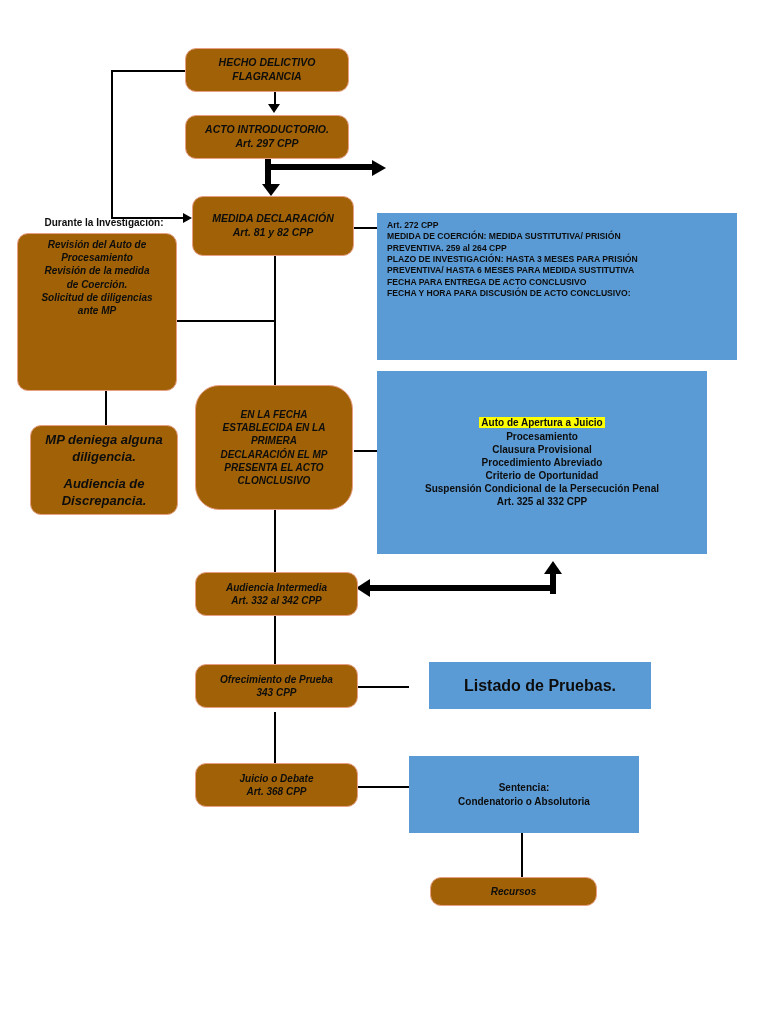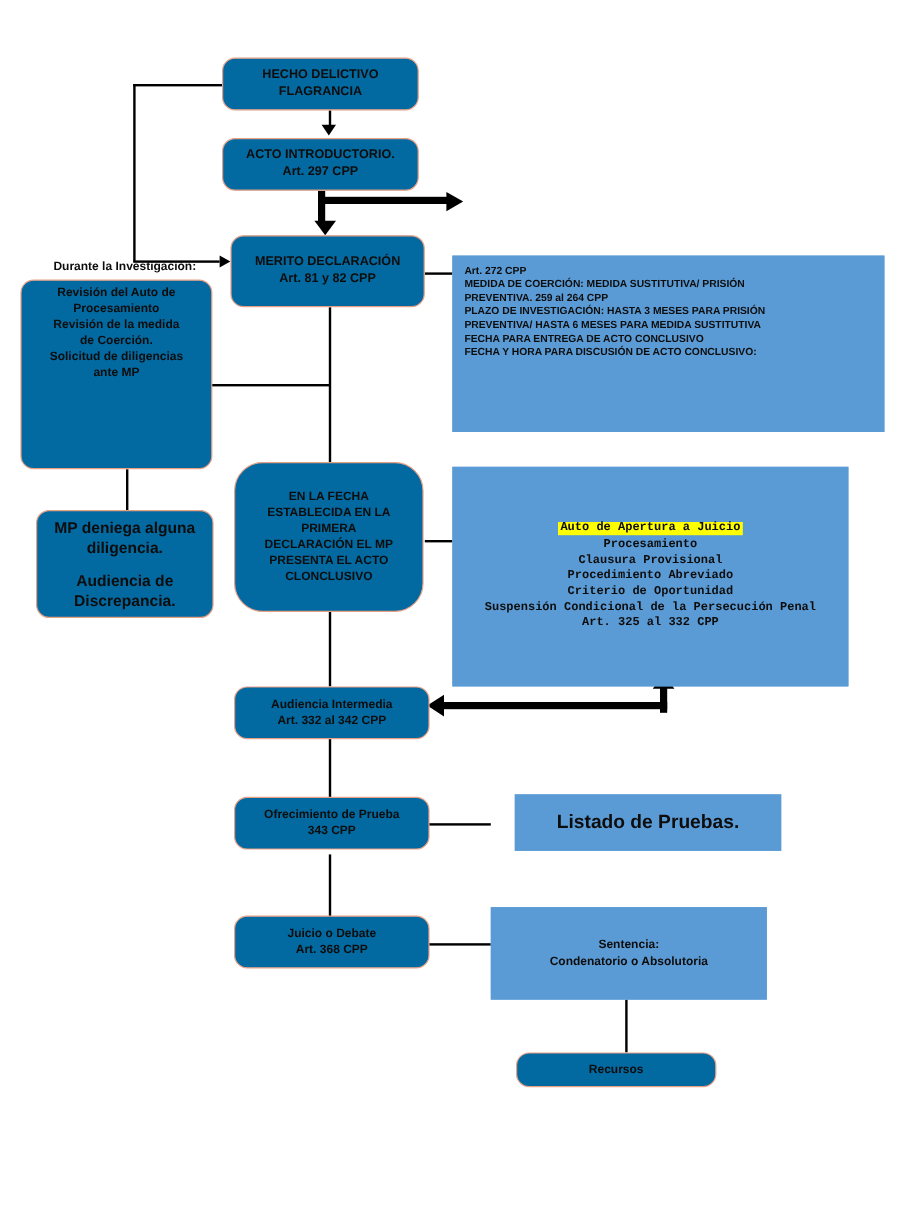--- a/index.html
+++ b/index.html
@@ -20,23 +20,24 @@
     display:flex;
     align-items:center;
     justify-content:center;
     text-align:center;
     font-weight:bold;
     color:#0d0d0d;
     line-height:1.32;
     z-index:3;
   }
   .salmon{
-    background:#0369a1;
+    background:#a16207;
     border:1px solid #E8A085;
     border-radius:11px;
+    font-style:italic;
   }
   .blue{
     background:#5B9BD5;
     border:1px solid #5B9BD5;
     border-radius:0;
   }
   .node .inner{width:100%;padding:2px 6px;}
   .node .line{display:block;white-space:nowrap;}
   .blue.left .inner{text-align:left;padding-left:9px;}
   .blue.left .line{white-space:nowrap;}
@@ -146,21 +147,21 @@
   <div class="node salmon" style="left:185px;top:115px;width:164px;height:44px;font-size:10.5px;">
     <div class="inner">
       <span class="line">ACTO INTRODUCTORIO.</span>
       <span class="line">Art. 297 CPP</span>
     </div>
   </div>
 
 
   <div class="node salmon" style="left:192px;top:196px;width:162px;height:60px;font-size:10.5px;">
     <div class="inner">
-      <span class="line">MERITO DECLARACIÓN</span>
+      <span class="line">MEDIDA DECLARACIÓN</span>
       <span class="line">Art. 81 y 82 CPP</span>
     </div>
   </div>
 
   <div class="floatlabel" style="left:19px;top:216px;width:170px;font-size:10px;">
     <span class="line">Durante la</span>
     <span class="line">Investigación:</span>
   </div>
 
   <div class="node salmon" style="left:17px;top:233px;width:160px;height:158px;font-size:10px;align-items:flex-start;">
@@ -200,21 +201,21 @@
     <div class="inner">
       <span class="line">EN LA FECHA</span>
       <span class="line">ESTABLECIDA EN LA</span>
       <span class="line">PRIMERA</span>
       <span class="line">DECLARACIÓN EL MP</span>
       <span class="line">PRESENTA EL ACTO</span>
       <span class="line">CLONCLUSIVO</span>
     </div>
   </div>
 
-  <div class="node blue" style="left:377px;top:389px;width:330px;height:183px;font-size:10px;font-family:Liberation Mono, monospace;">
+  <div class="node blue" style="left:377px;top:371px;width:330px;height:183px;font-size:10px;">
     <div class="inner">
       <span class="line">
         <span class="hl">Auto de Apertura a Juicio</span>
       </span>
       <span class="line">Procesamiento</span>
       <span class="line">Clausura Provisional</span>
       <span class="line">Procedimiento Abreviado</span>
       <span class="line">Criterio de Oportunidad</span>
       <span class="line">Suspensión Condicional de la Persecución Penal</span>
       <span class="line">Art. 325 al 332 CPP</span>

